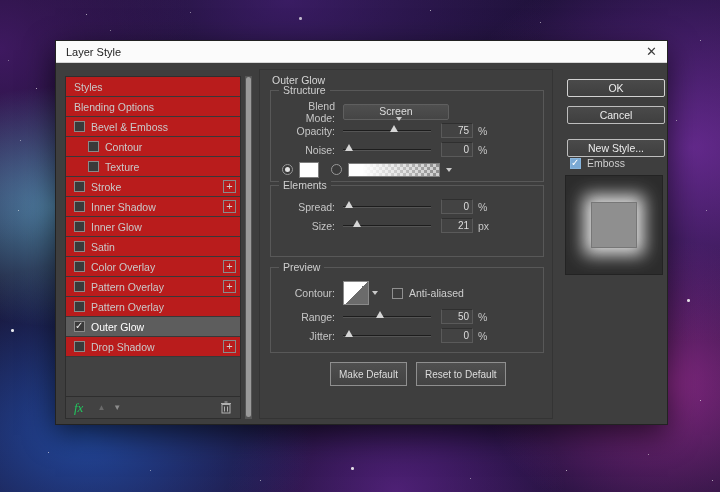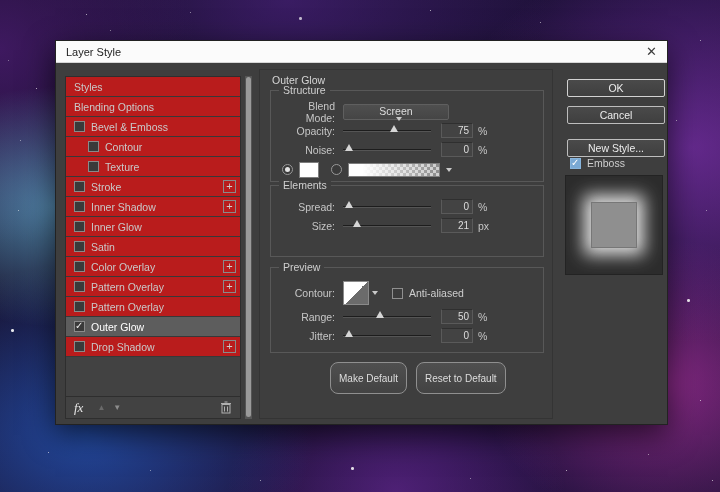--- a/index.html
+++ b/index.html
@@ -54,21 +54,21 @@
   .srow.has-cb .scb { display:inline-block; }
   .srow.checked .scb::after { content:"✓"; position:absolute; left:0; top:-2px;
     font-size:10px; color:#eee; }
   .slbl { color:#c9c9c9; white-space:nowrap; }
   .splus { display:none; margin-left:auto; width:13px; height:13px; border:1px solid #8a8a8a;
     color:#ccc; font-size:11px; line-height:11px; text-align:center; }
   .srow.has-plus .splus { display:block; }
   .sfooter { height:22px; border-top:1px solid #2e2e2e; display:flex; align-items:center;
     padding:0 8px; }
   .fxmark { font-family:"Liberation Serif","DejaVu Serif",serif; font-style:italic;
-    font-size:13px; color:#e5e5e5; }
+    font-size:13px; color:#22c55e; }
   .arrow-up { margin-left:14px; font-size:8px; color:#6a6a6a; }
   .arrow-down { margin-left:8px; font-size:8px; color:#8d8d8d; }
   .trash { margin-left:auto; display:flex; }
   .sscroll { position:absolute; left:189px; top:13px; width:7px; height:343px;
     background:#555; }
   .sscroll .sthumb { position:absolute; left:1px; top:1px; width:5px; height:340px;
     background:#9a9a9a; border-radius:3px; }
 
   
   .cpanel { position:absolute; left:203px; top:6px; width:294px; height:350px;
@@ -109,22 +109,22 @@
       linear-gradient(45deg,#8f8f8f 25%,transparent 25%,transparent 75%,#8f8f8f 75%);
     background-color:#cfcfcf; background-size:100% 100%, 6px 6px, 6px 6px;
     background-position:0 0, 0 0, 3px 3px; }
   .contour-swatch { width:26px; height:24px; border:1px solid #8a8a8a;
     background:linear-gradient(135deg,#ffffff 50%,#6b6b6b 50%); flex:0 0 auto; }
   .pscheck { width:11px; height:11px; border:1px solid #8f8f8f; background:#3c3c3c;
     position:relative; flex:0 0 auto; }
   .pscheck.on { background:#7aa9d4; border-color:#87b4dc; }
   .pscheck.on::after { content:"✓"; position:absolute; left:0; top:-2px; font-size:10px;
     color:#fff; }
-  .flatbtn { height:32px; padding:0 8px; border:1px solid #8f8f8f;
-    background:linear-gradient(#4f4f4f,#434343); color:#ddd; font-size:10px; border-radius:8px;
+  .flatbtn { height:24px; padding:0 8px; border:1px solid #8f8f8f;
+    background:linear-gradient(#4f4f4f,#434343); color:#ddd; font-size:10px; border-radius:0;
     display:inline-flex; align-items:center; cursor:default; }
   .cbuttons { position:absolute; top:292px; left:70px; display:flex; gap:9px; }
 
   
   .pill { position:absolute; left:511px; width:98px; height:18px; border-radius:2px;
     border:1px solid #bdbdbd; background:linear-gradient(#4a4a4a,#3f3f3f); color:#ececec;
     font-size:10.5px; display:flex; align-items:center; justify-content:center; cursor:default; }
   .pill-ok { top:16px; border-color:#d2d2d2; }
   .pill-cancel { top:43px; }
   .pill-newstyle { top:76px; }

